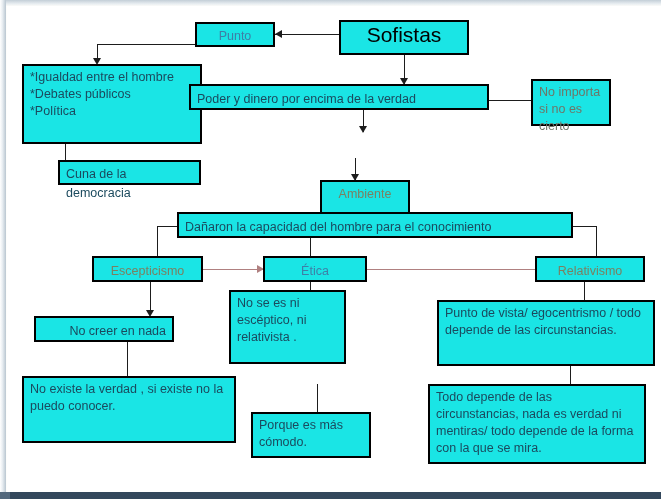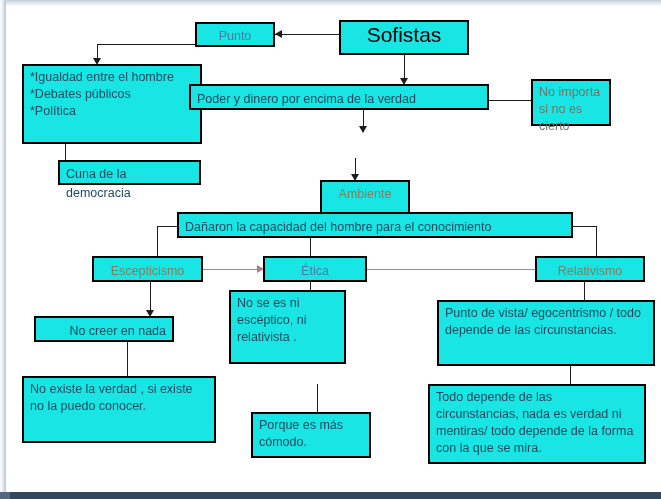--- a/index.html
+++ b/index.html
@@ -185,21 +185,21 @@
     <div class="node" style="left:170px; top:206px; width:396px; height:26px; line-height:20px;">Dañaron la capacidad del hombre para el conocimiento</div>
 
     <div class="node center c-olive" style="left:85px; top:250px; width:111px; height:26px; line-height:20px;">Escepticismo</div>
 
     <div class="node center c-steel" style="left:256px; top:250px; width:104px; height:26px; line-height:20px;">Ética</div>
 
     <div class="node center c-olive" style="left:528px; top:250px; width:110px; height:26px; line-height:20px;">Relativismo</div>
 
     <div class="node" style="left:27px; top:310px; width:140px; height:26px; line-height:20px;text-align:right;">No creer en nada</div>
 
-    <div class="node" style="left:15px; top:370px; width:194px; height:67px;">No existe la verdad , si existe no la puedo conocer.</div>
+    <div class="node" style="left:15px; top:370px; width:214px; height:67px;">No existe la verdad , si existe no la puedo conocer.</div>
 
     <div class="node" style="left:222px; top:284px; width:117px; height:74px;">No se es ni escéptico, ni relativista .</div>
 
     <div class="node" style="left:244px; top:406px; width:120px; height:46px;">Porque es más cómodo.</div>
 
     <div class="node" style="left:421px; top:294px; width:218px; height:66px;margin-left:9px;">Punto de vista/ egocentrismo / todo depende de las circunstancias.</div>
 
     <div class="node" style="left:421px; top:378px; width:218px; height:80px;">Todo depende de las circunstancias, nada es verdad ni mentiras/ todo depende de la forma con la que se mira.</div>
 
   </div>

